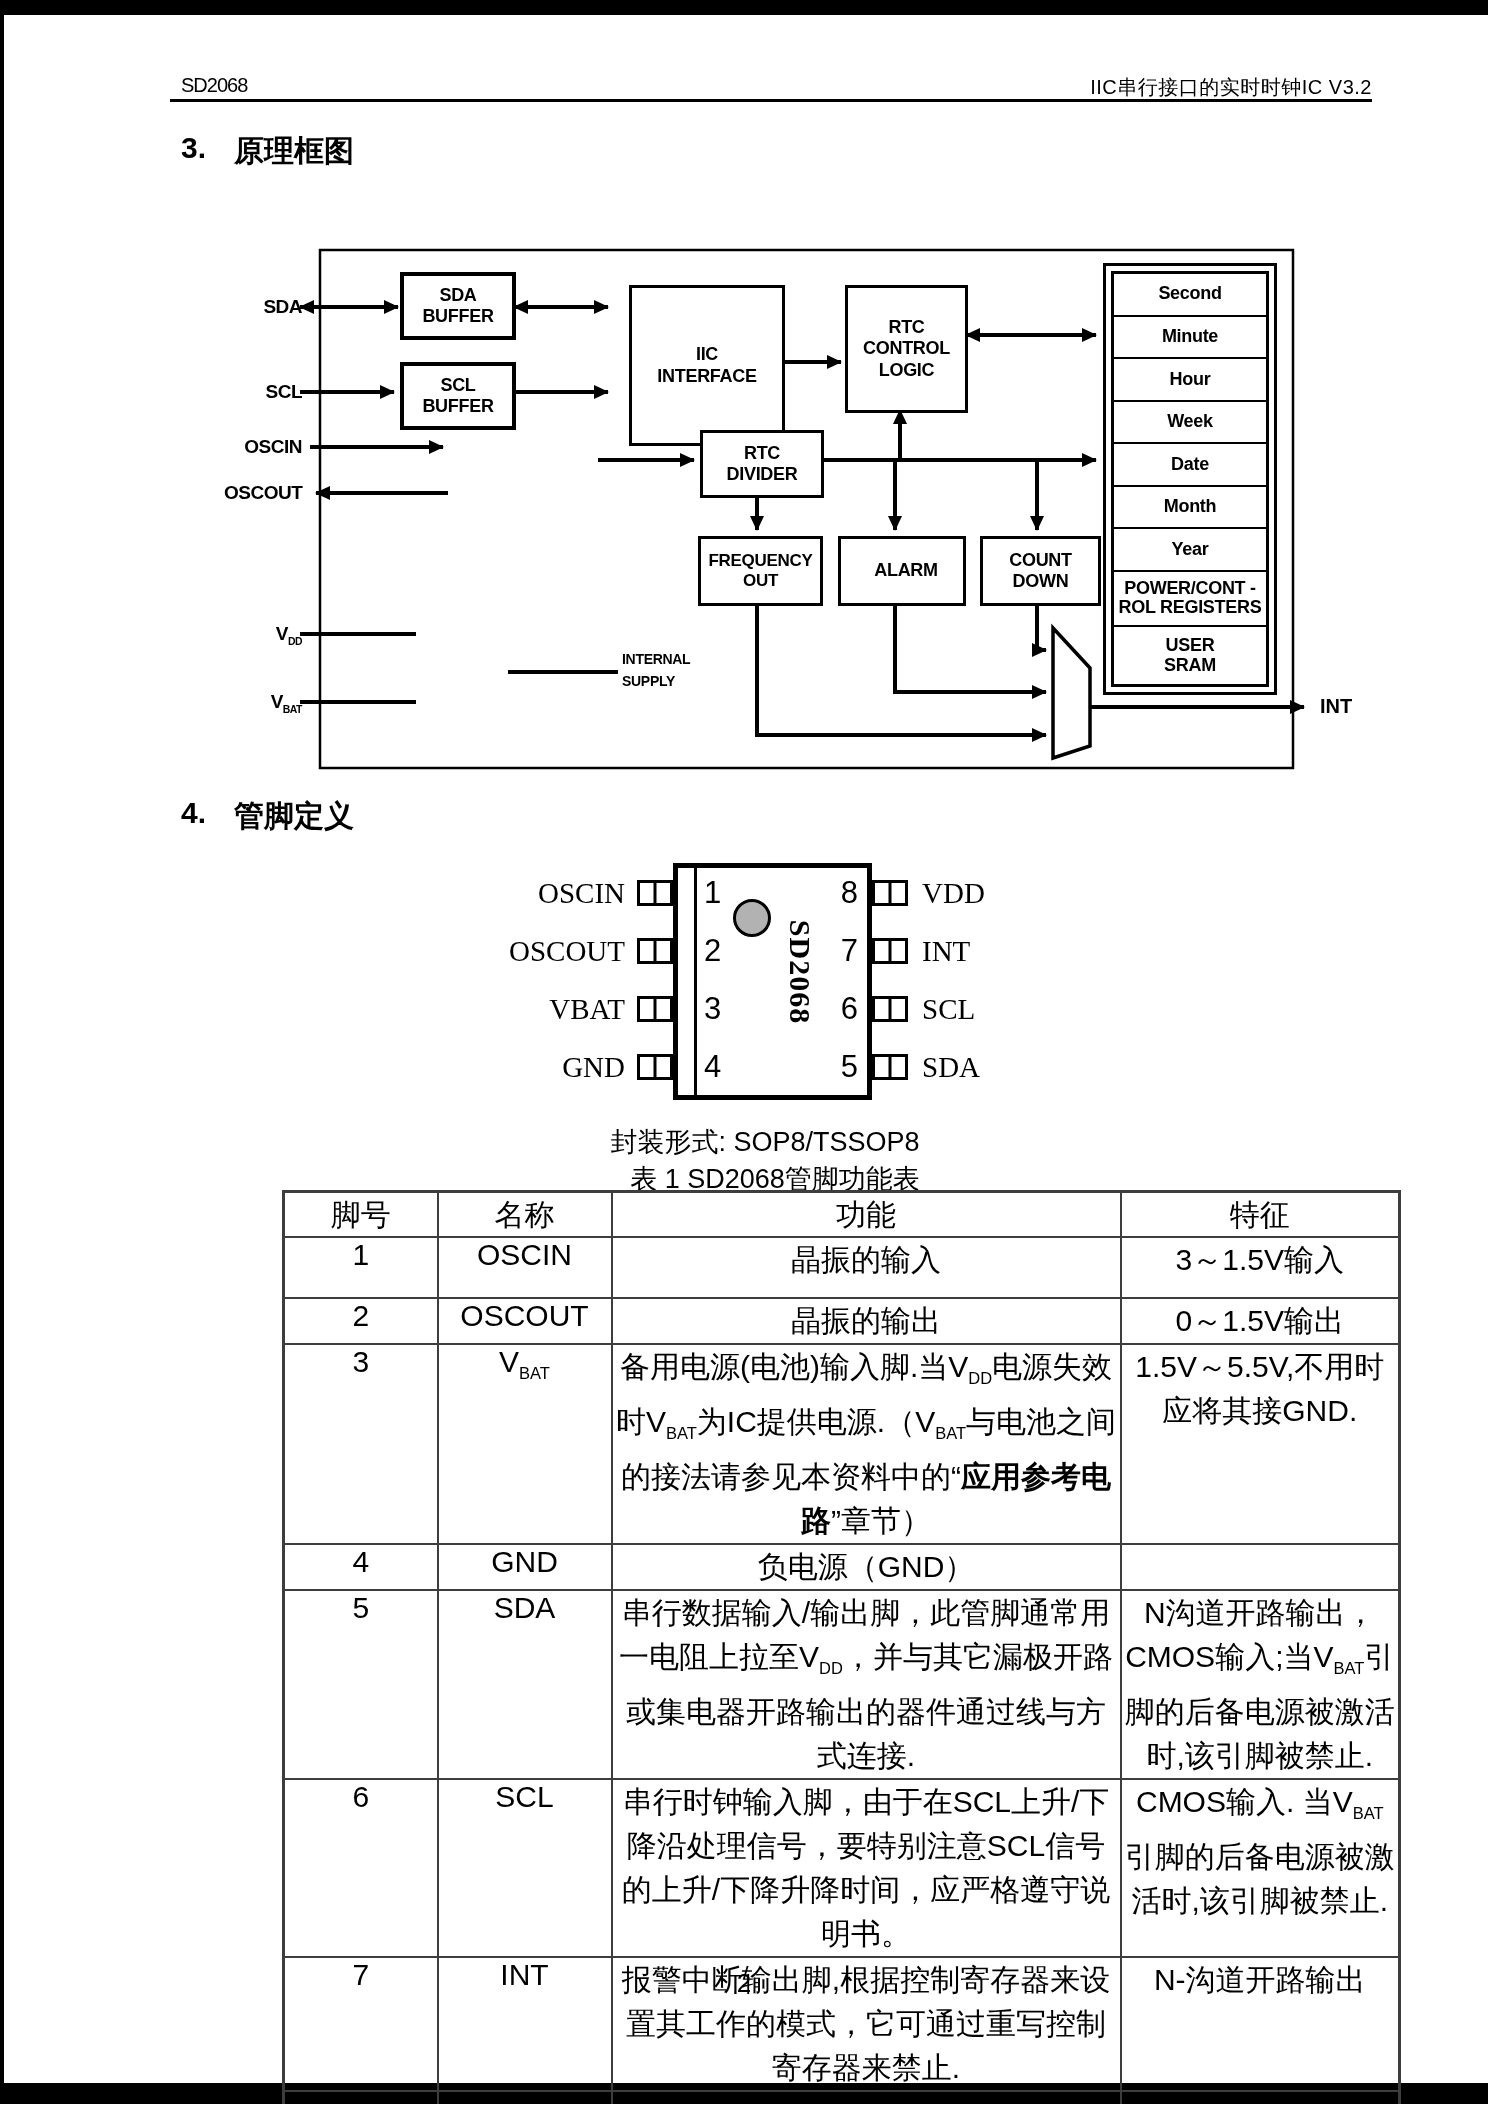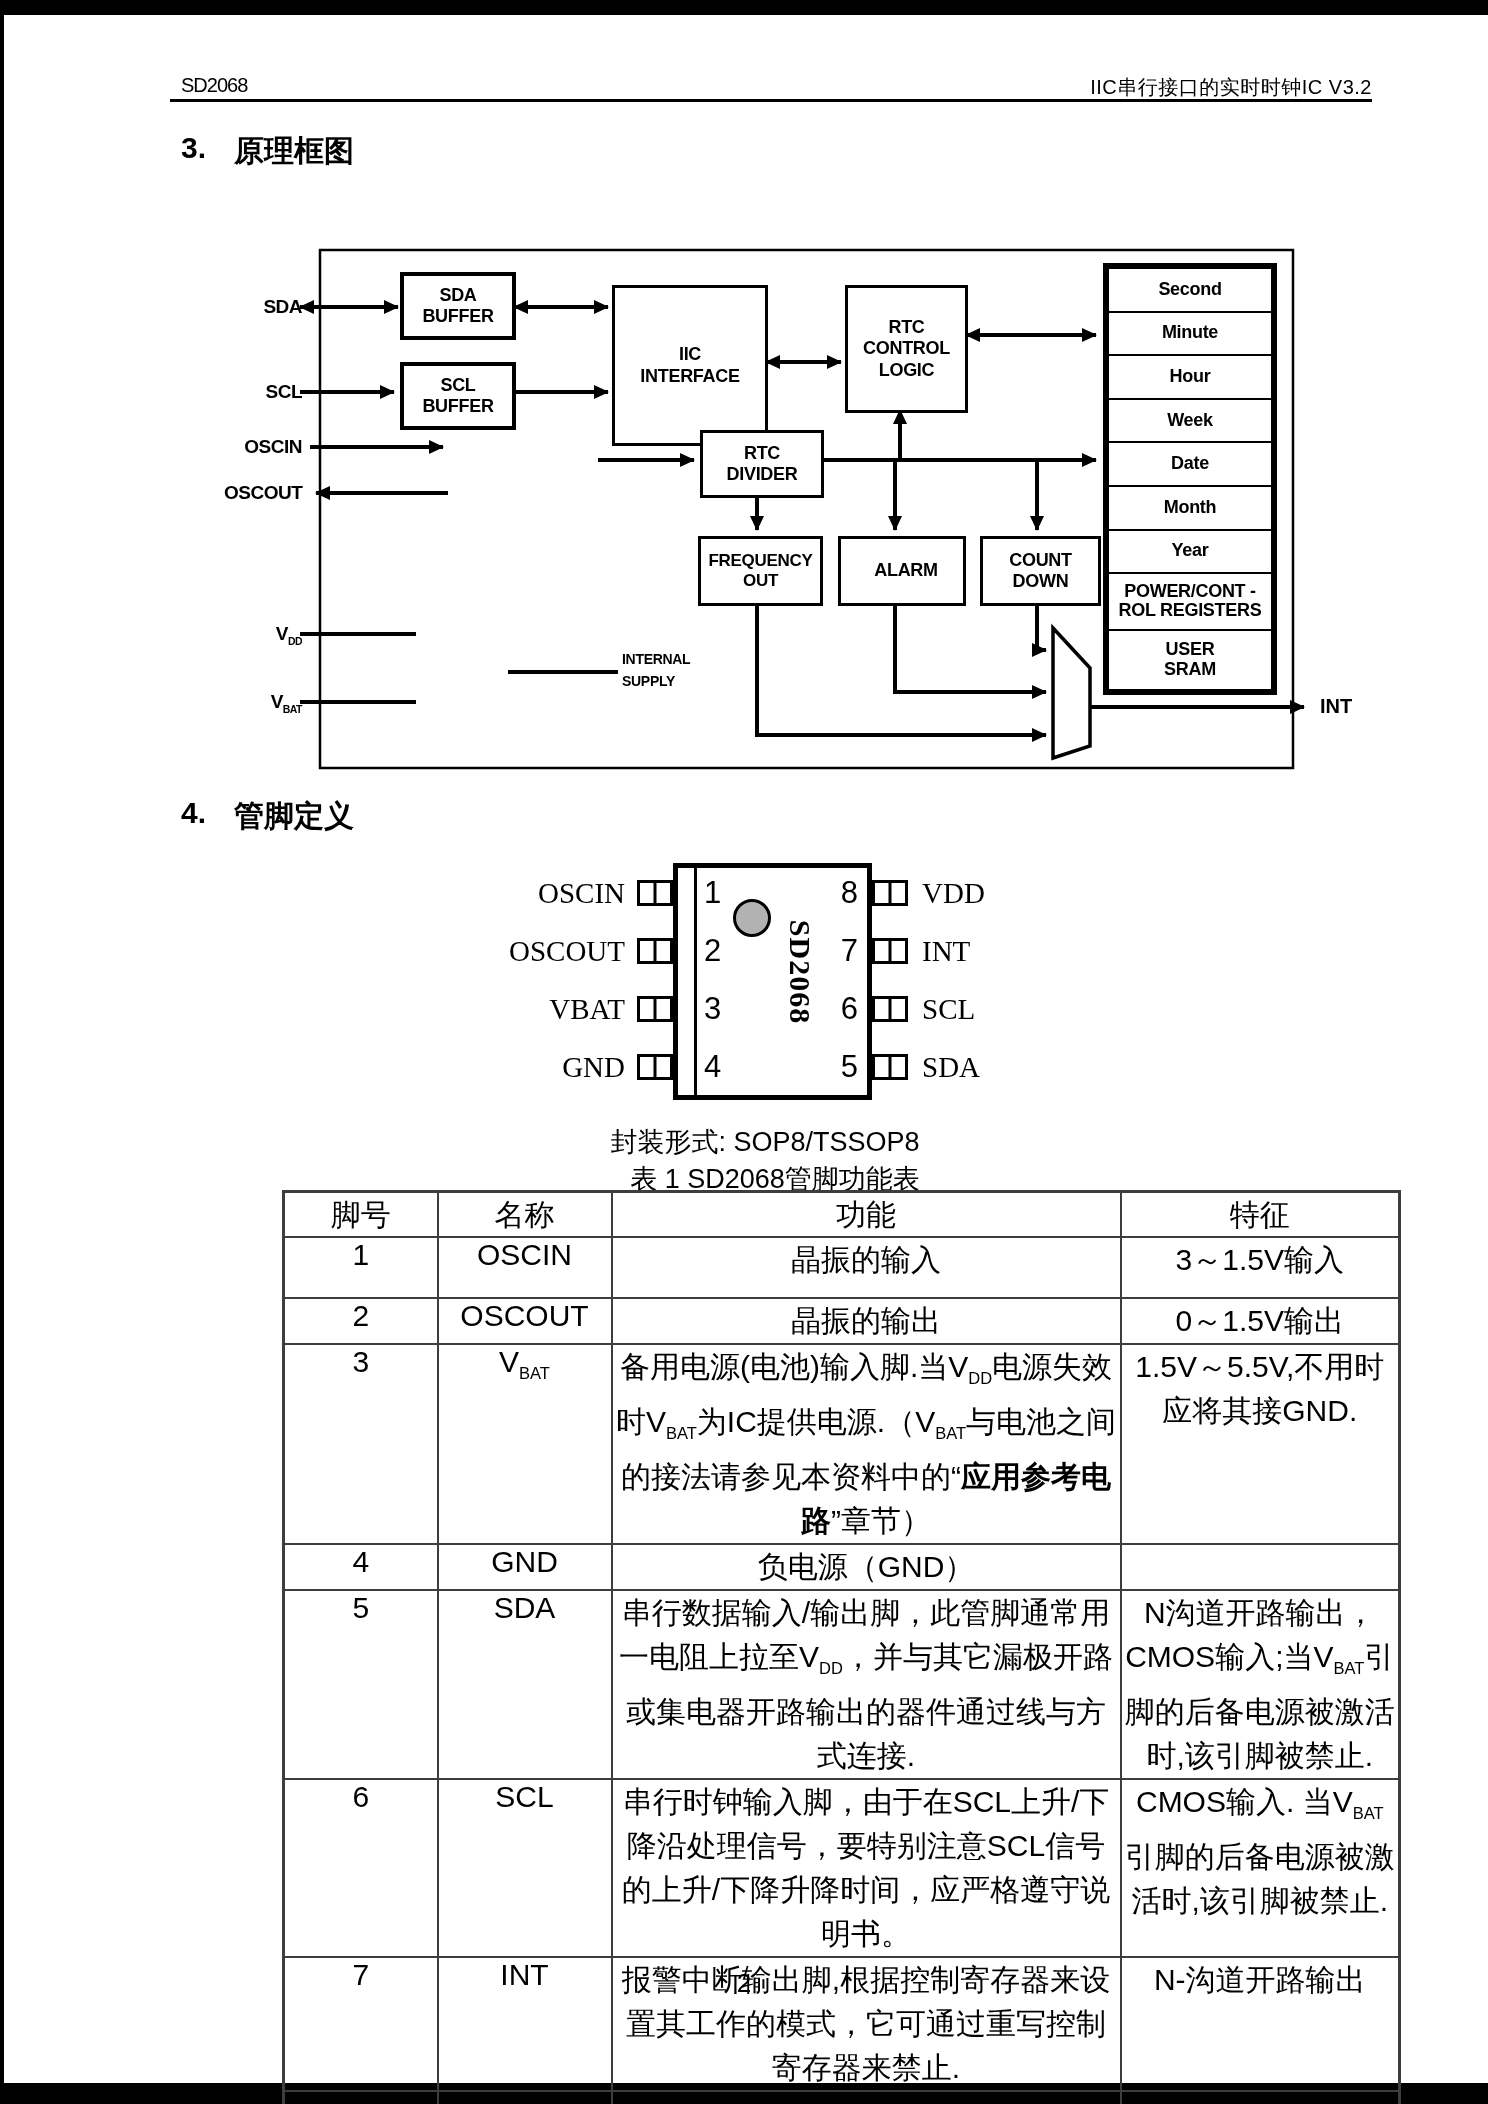--- a/index.html
+++ b/index.html
@@ -32,21 +32,21 @@
   .dlabel{
     position:absolute;left:-6px;width:78px;text-align:right;
     font-weight:bold;font-size:19px;line-height:24px;letter-spacing:-0.5px;
   }
   .dlabel sub,.dbox sub{font-size:0.55em;}
   .int-label{position:absolute;left:1090px;top:450px;font-weight:bold;font-size:20px;}
   .isupply{
     position:absolute;left:392px;top:403px;width:150px;
     font-weight:bold;font-size:14px;line-height:22px;white-space:pre-line;text-align:left;letter-spacing:-0.3px;
   }
-  .regs-outer{position:absolute;left:873px;top:18px;width:174px;height:432px;border:3px solid #000;box-sizing:border-box;}
+  .regs-outer{position:absolute;left:873px;top:18px;width:174px;height:432px;border:3px solid #000;box-sizing:border-box;padding:5px;}
   .regs-inner{width:100%;height:100%;border:3px solid #000;box-sizing:border-box;display:flex;flex-direction:column;}
   .reg-row{
     border-bottom:2px solid #000;display:flex;align-items:center;justify-content:center;
     font-weight:bold;font-size:18px;line-height:1.1;text-align:center;white-space:pre-line;letter-spacing:-0.3px;
   }
   .reg-row:last-child{border-bottom:none;}
   
   .pindiag{left:420px;top:855px;width:700px;height:265px;}
   .chip{position:absolute;left:253px;top:8px;width:199px;height:237px;border:5px solid #000;box-sizing:border-box;background:#fff;}
   .chip-strip{position:absolute;left:274px;top:13px;width:3px;height:227px;background:#000;}
@@ -150,21 +150,21 @@
   <div class="dlabel" style="top:377px;">V<sub>DD</sub></div>
   <div class="dlabel" style="top:445px;">V<sub>BAT</sub></div>
   <div class="int-label">INT</div>
   <div class="isupply">INTERNAL
 SUPPLY</div>
 
   <div class="dbox" style="left:170px;top:27px;width:108px;height:60px;">SDA
 BUFFER</div>
   <div class="dbox" style="left:170px;top:117px;width:108px;height:60px;">SCL
 BUFFER</div>
-  <div class="dbox" style="left:382px;top:40px;width:150px;height:155px;border-width:3px;">IIC
+  <div class="dbox" style="left:399px;top:40px;width:150px;height:155px;border-width:3px;">IIC
 INTERFACE</div>
   <div class="dbox" style="left:615px;top:40px;width:117px;height:122px;border-width:3px;">RTC
 CONTROL
 LOGIC</div>
   <div class="dbox" style="left:470px;top:185px;width:118px;height:62px;border-width:3px;">RTC
 DIVIDER</div>
   <div class="dbox" style="left:468px;top:291px;width:119px;height:64px;border-width:3px;font-size:17px;">FREQUENCY
 OUT</div>
   <div class="dbox" style="left:608px;top:291px;width:114px;height:64px;border-width:3px;padding-left:8px;">ALARM</div>
   <div class="dbox" style="left:750px;top:291px;width:115px;height:64px;border-width:3px;">COUNT

